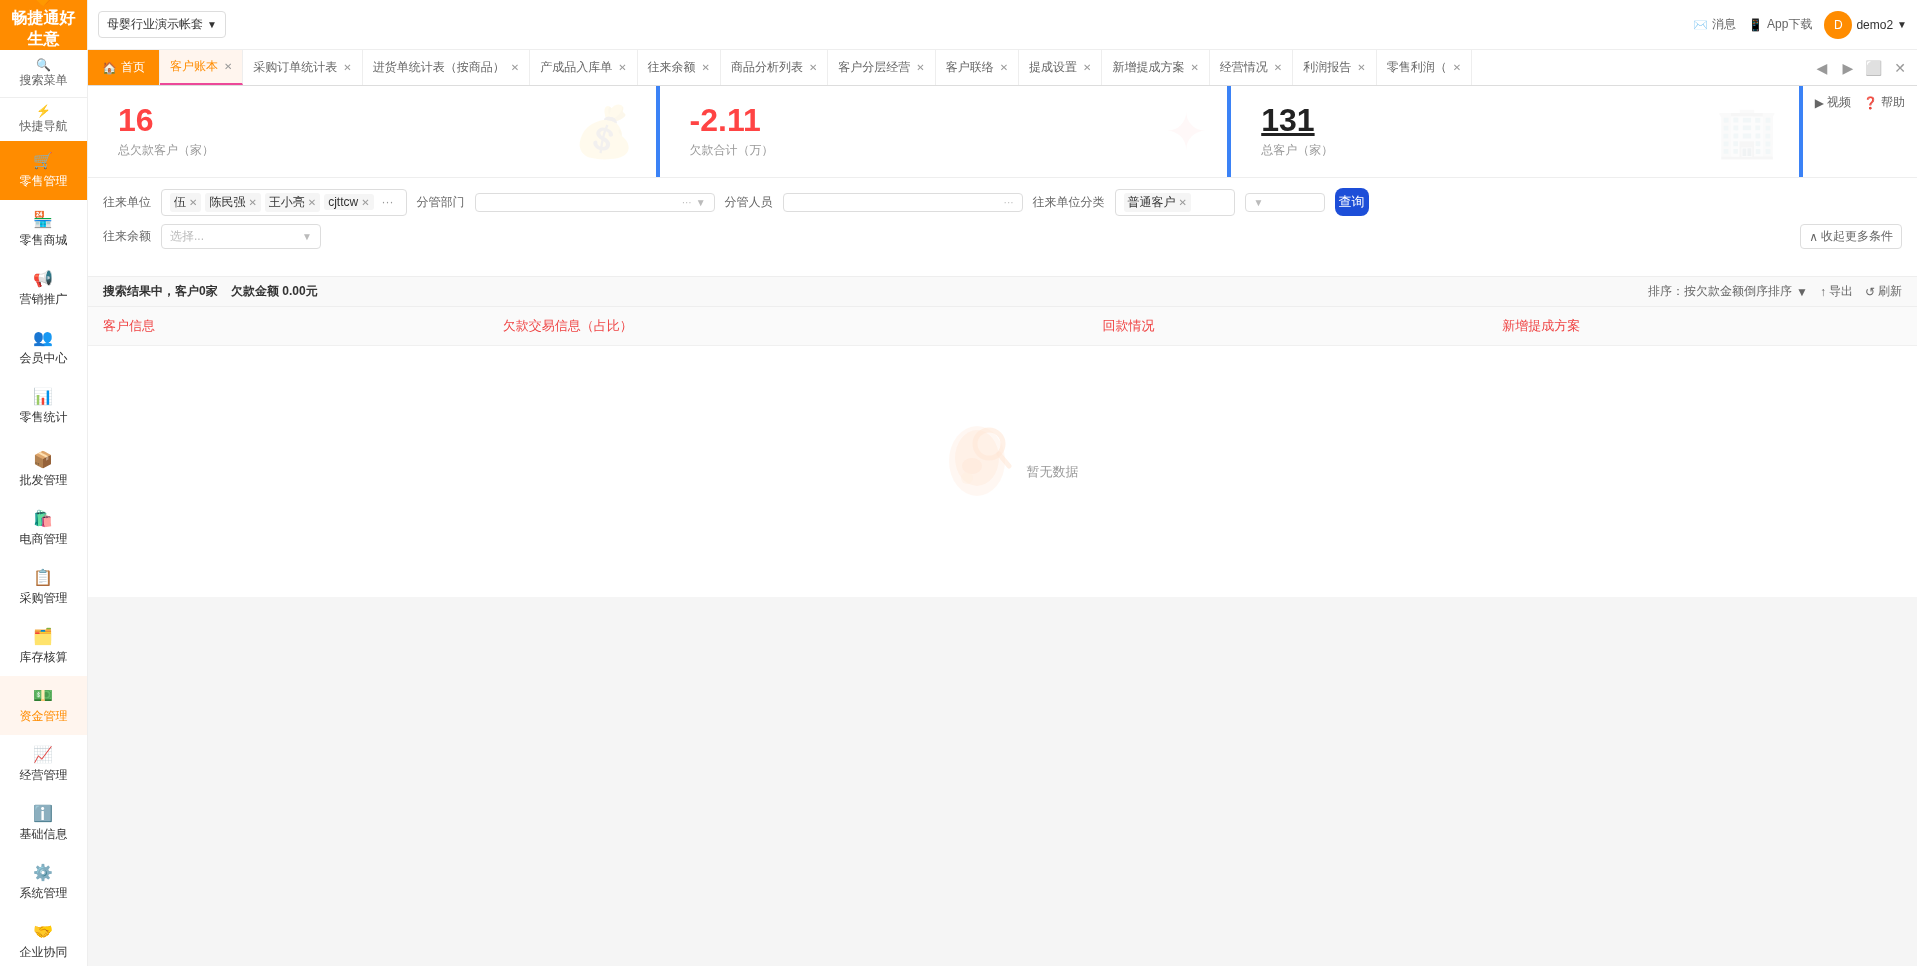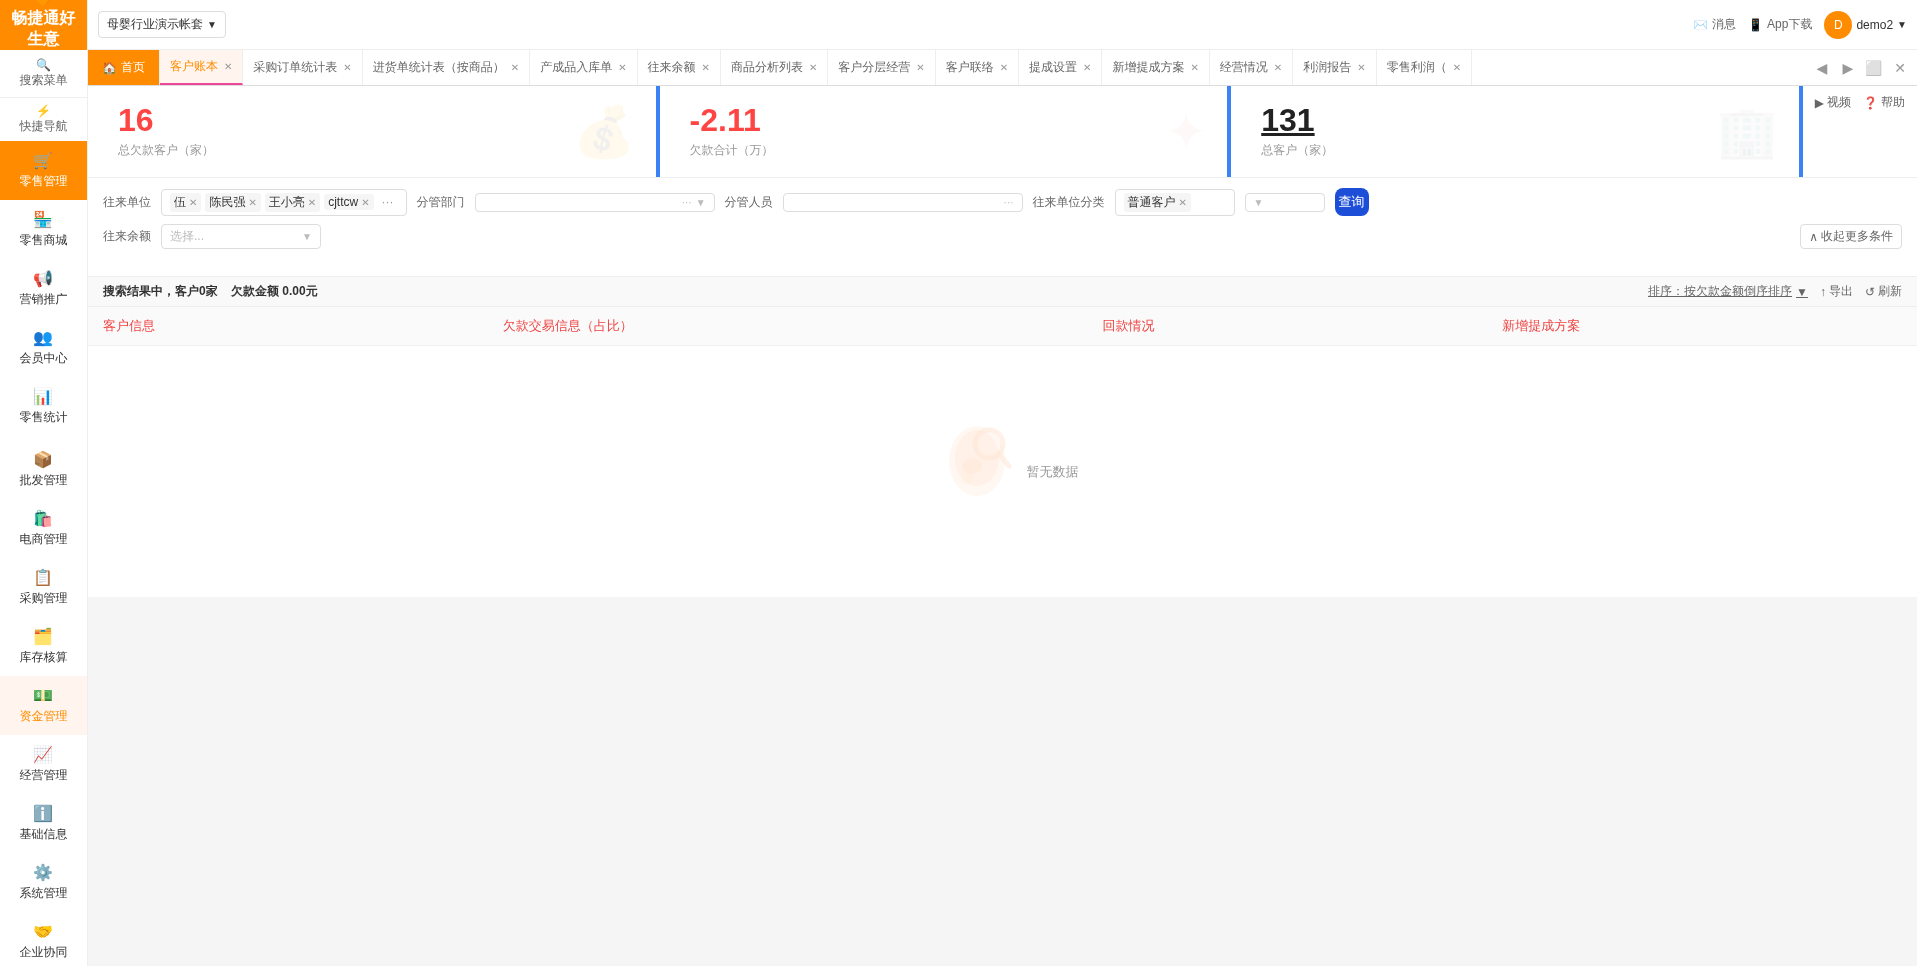--- a/index.html
+++ b/index.html
@@ -62,21 +62,21 @@
     .filter-select .placeholder { color: #bbb; }
     .filter-more-btn { font-size: 12px; color: #999; padding: 2px 4px; cursor: pointer; }
     .collapse-btn { display: flex; align-items: center; gap: 3px; font-size: 12px; color: #666; cursor: pointer; padding: 3px 8px; border: 1px solid #ddd; border-radius: 4px; }
     .query-btn { background: #1d4ed8; color: #fff; border: none; border-radius: 8px; padding: 5px 4px; font-size: 13px; cursor: pointer; }
 
     
     .result-bar { background: #f9f9f9; padding: 6px 15px; display: flex; align-items: center; justify-content: space-between; border-bottom: 1px solid #eee; }
     .result-info { font-size: 12px; color: #666; }
     .result-info span { color: #333; font-weight: bold; }
     .result-actions { display: flex; align-items: center; gap: 12px; font-size: 12px; color: #666; }
-    .result-sort { display: flex; align-items: center; gap: 4px; cursor: pointer; text-decoration: underline; }
+    .result-sort { display: flex; align-items: center; gap: 4px; cursor: pointer; }
     .result-action-btn { display: flex; align-items: center; gap: 3px; cursor: pointer; }
 
     
     .table-container { background: #fff; margin: 0; }
     .table-header { display: flex; align-items: center; padding: 10px 15px; border-bottom: 1px solid #f0f0f0; background: #fafafa; }
     .table-col { font-size: 13px; color: #ef4444; font-weight: 500; }
     .table-col-1 { flex: 2; }
     .table-col-2 { flex: 3; }
     .table-col-3 { flex: 2; }
     .table-col-4 { flex: 2; }

